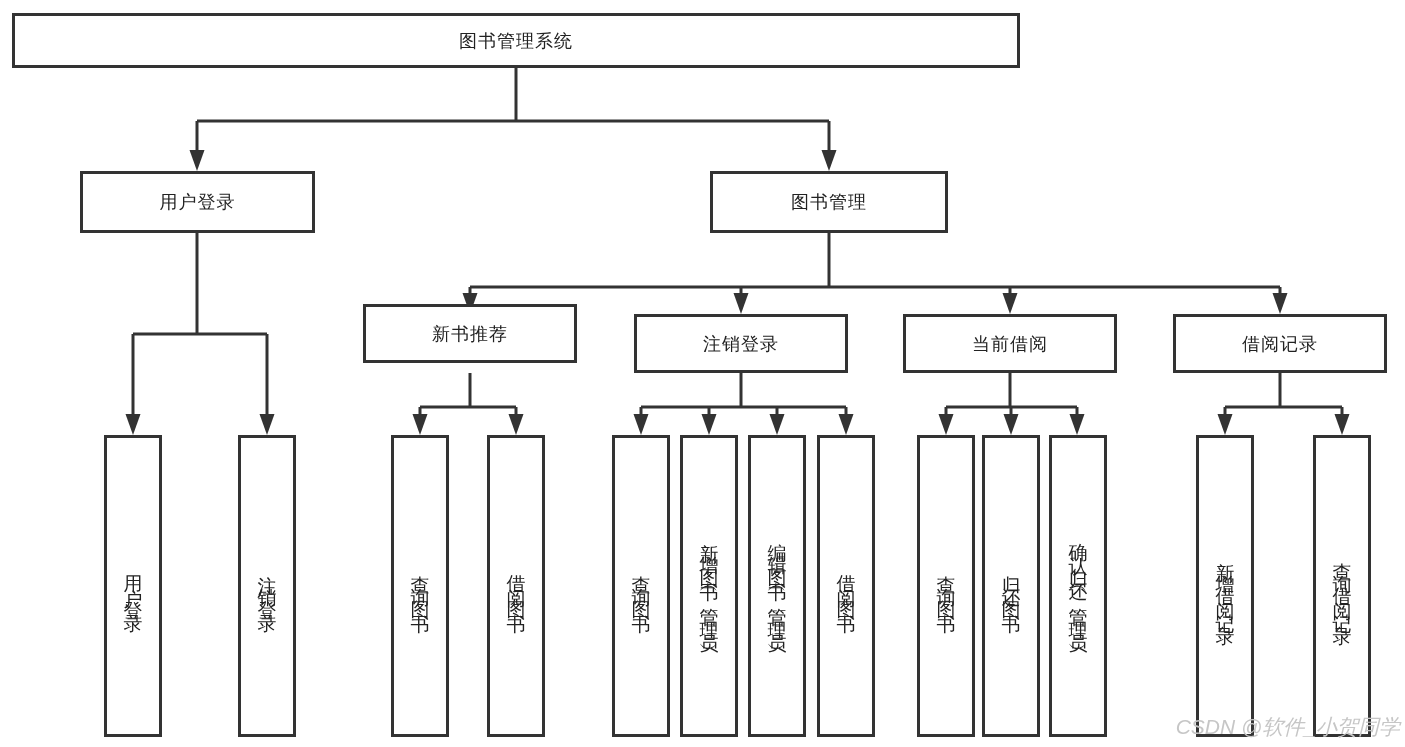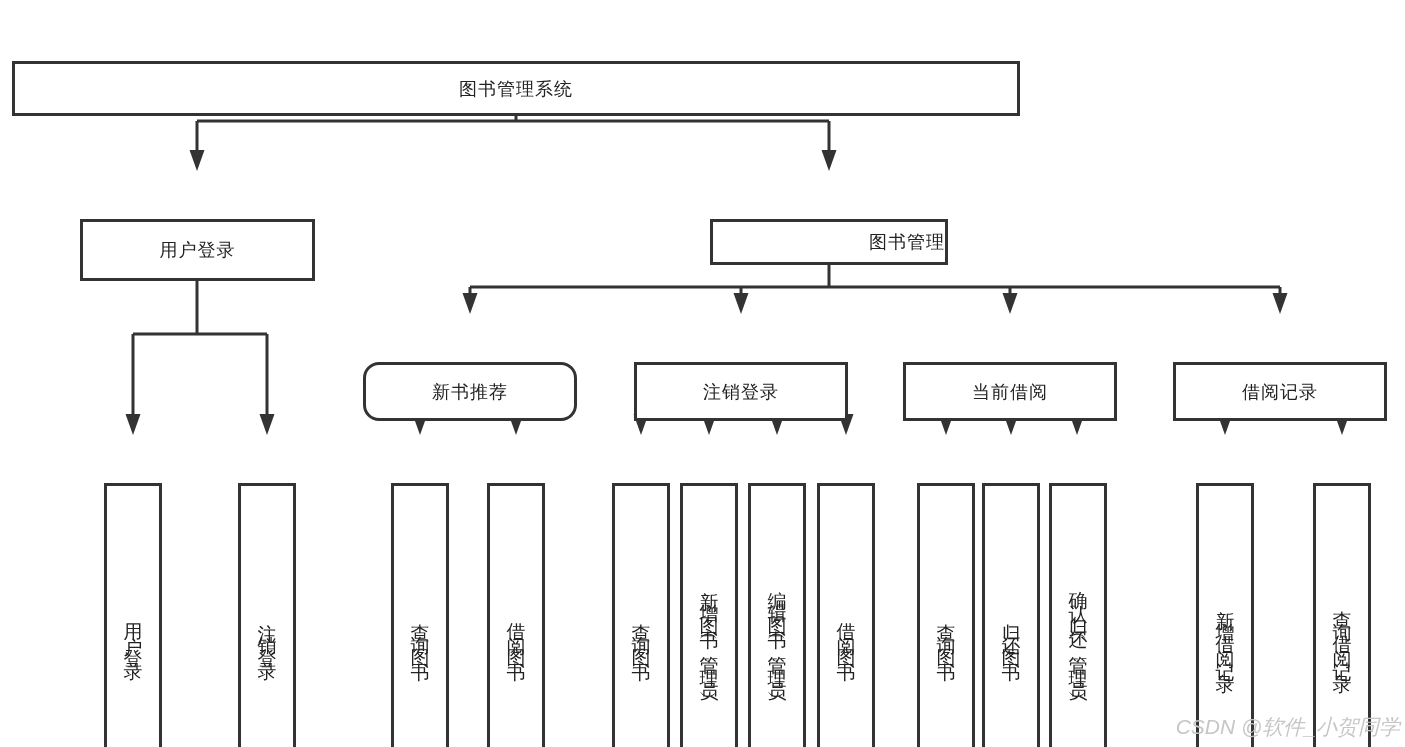--- a/index.html
+++ b/index.html
@@ -26,21 +26,20 @@
   .box {
     position: absolute;
     box-sizing: border-box;
     border: 3px solid var(--line);
     background: var(--background);
     display: flex;
     align-items: center;
     justify-content: center;
     z-index: 2;
     color: var(--text);
-    margin-top: 48px;
   }
   .hlabel {
     font-size: 18px;
     letter-spacing: 1px;
     color: var(--text);
     white-space: nowrap;
   }
   .vtext {
     writing-mode: vertical-rl;
     text-orientation: mixed;
@@ -134,25 +133,25 @@
     </g>
   </svg>
 
   <div class="box" style="left:12px; top:13px; width:1008px; height:55px;">
     <span class="hlabel">图书管理系统</span>
   </div>
 
   <div class="box" style="left:80px; top:171px; width:235px; height:62px;">
     <span class="hlabel">用户登录</span>
   </div>
-  <div class="box" style="left:710px; top:171px; width:238px; height:46px;justify-content:flex-end;">
+  <div class="box" style="left:710px; top:171px; width:238px; height:62px;">
     <span class="hlabel">图书管理</span>
   </div>
 
-  <div class="box" style="left:363px; top:314px; width:214px; height:59px;border-radius:16px;">
+  <div class="box" style="left:363px; top:304px; width:214px; height:59px;">
     <span class="hlabel">新书推荐</span>
   </div>
   <div class="box" style="left:634px; top:314px; width:214px; height:59px;">
     <span class="hlabel">注销登录</span>
   </div>
   <div class="box" style="left:1173px; top:314px; width:214px; height:59px;">
     <span class="hlabel">借阅记录</span>
   </div>
   <div class="box" style="left:903px; top:314px; width:214px; height:59px;">
     <span class="hlabel">当前借阅</span>

